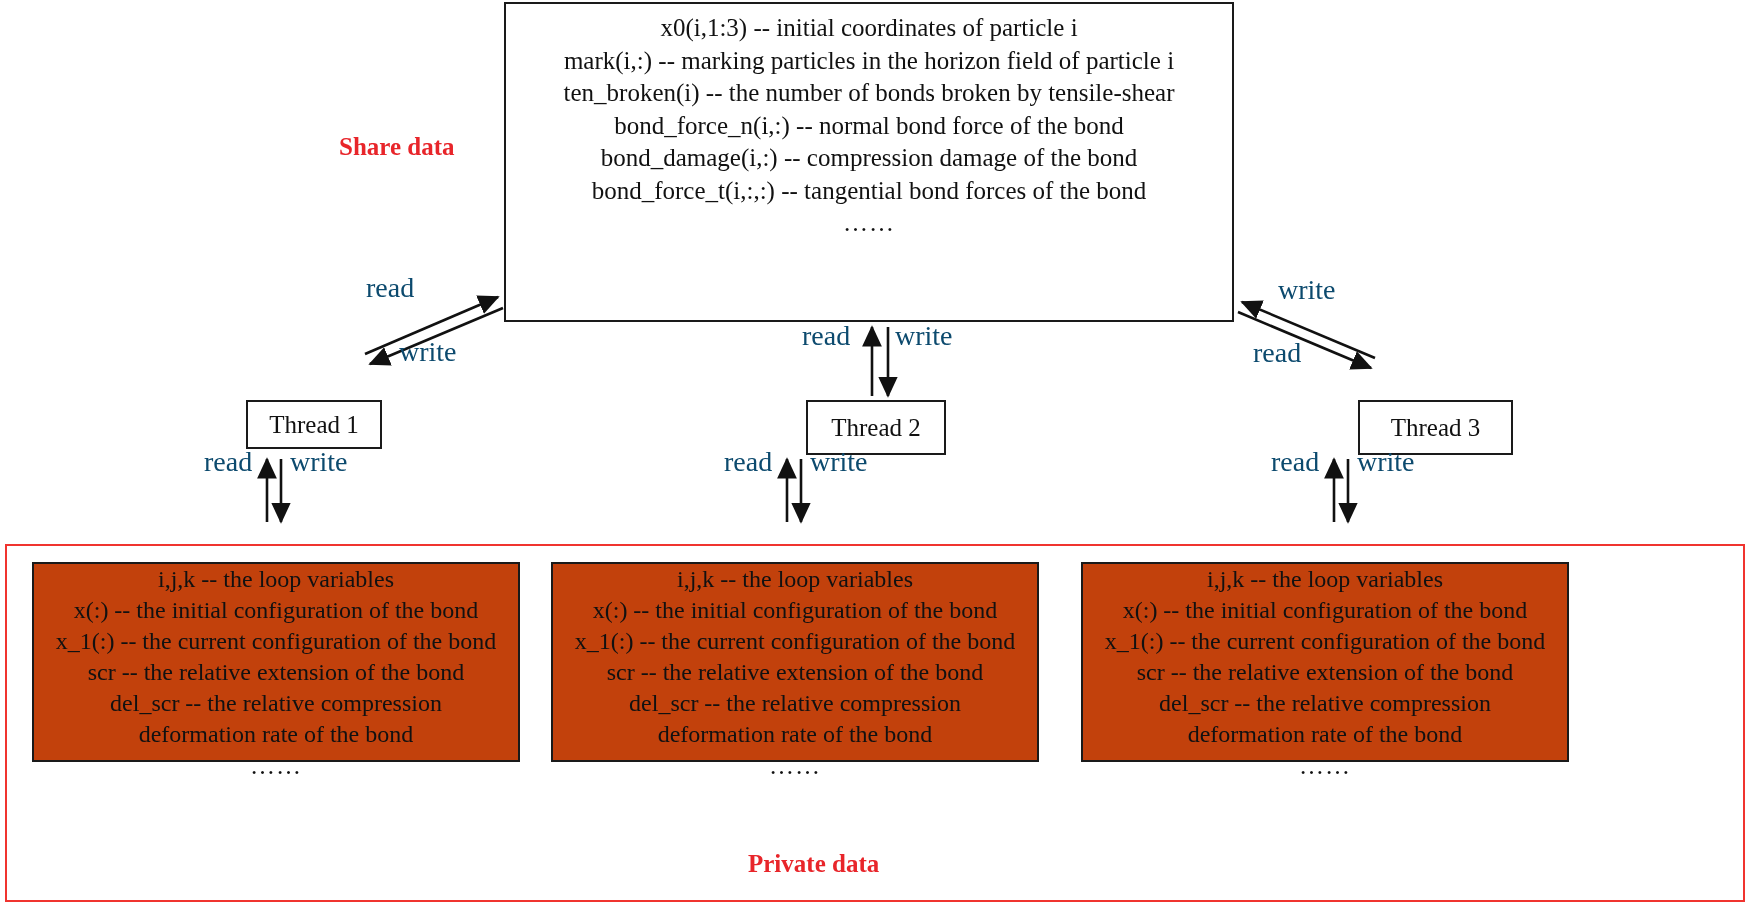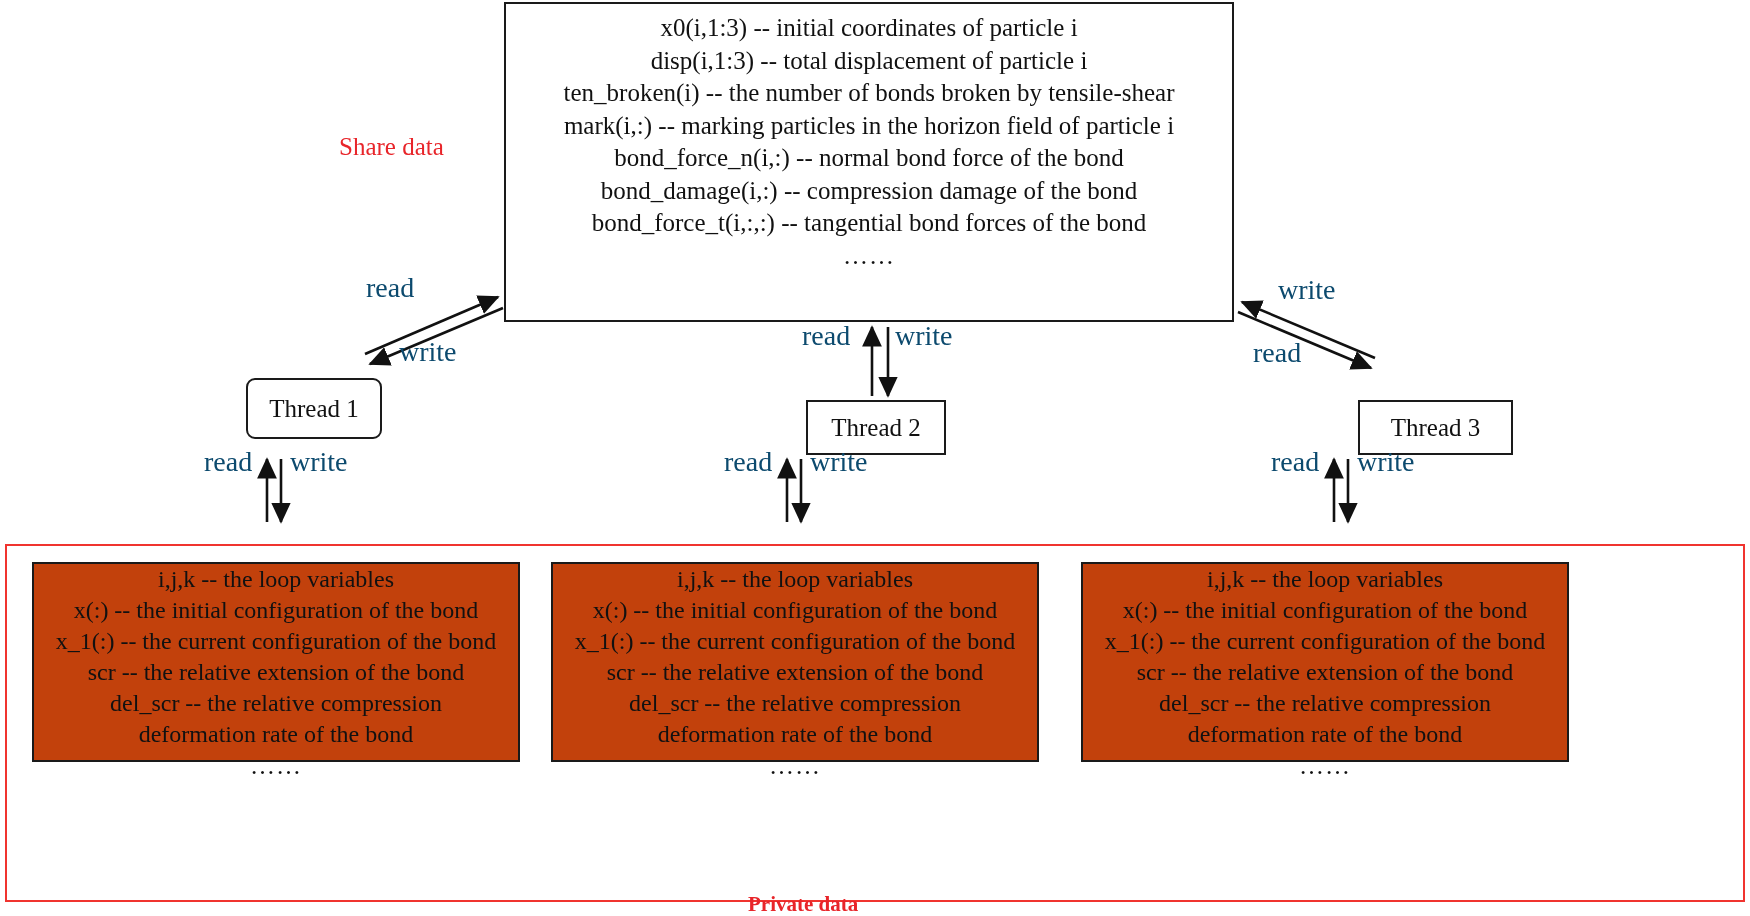--- a/index.html
+++ b/index.html
@@ -59,40 +59,40 @@
     letter-spacing: 1px;
     color: #111;
   }
 
   
   .share-label {
     position: absolute;
     left: 339px;
     top: 133px;
     font-family: "Liberation Serif", "DejaVu Serif", serif;
-    font-weight: normal;
+    font-weight: bold;
     font-size: 25px;
     color: #e8252a;
     white-space: nowrap;
   }
 
   
   .thread-box {
     position: absolute;
     border: 2px solid #1a1a1a;
     background: #fff;
     box-sizing: border-box;
     display: flex;
     align-items: center;
     justify-content: center;
     font-size: 25px;
     color: #111;
     white-space: nowrap;
   }
-  #thread-1 { left: 246px;  top: 378px; width: 136px; height: 61px; border-radius: 9px; }
+  #thread-1 { left: 246px;  top: 400px; width: 136px; height: 49px; }
   #thread-2 { left: 806px;  top: 400px; width: 140px; height: 55px; }
   #thread-3 { left: 1358px; top: 400px; width: 155px; height: 55px; }
 
   
   .wlabel {
     position: absolute;
     font-family: Liberation Serif, serif;
     font-size: 28px;
     color: #0c4a6e;
     white-space: nowrap;
@@ -132,24 +132,23 @@
     white-space: nowrap;
     text-align: center;
   }
 
   .private-label {
     position: absolute;
     left: 748px;
     top: 850px;
     font-family: "Liberation Serif", "DejaVu Serif", serif;
     font-weight: bold;
-    font-size: 21px;
+    font-size: 25px;
     color: #e8252a;
     white-space: nowrap;
-    margin-top: 42px;
   }
 </style>
 </head>
 <body>
 
 <div id="stage">
 
   <svg id="wires" viewBox="0 0 1750 916" xmlns="http://www.w3.org/2000/svg">
     <defs>
       <marker id="ah" markerWidth="9" markerHeight="9" refX="7.5" refY="4.2" orient="auto" markerUnits="strokeWidth">
@@ -183,23 +182,22 @@
     </g>
 
     <g stroke="#111" stroke-width="2.6" fill="none">
       <line x1="1334" y1="522" x2="1334" y2="459" marker-end="url(#ah)"></line>
       <line x1="1348" y1="459" x2="1348" y2="522" marker-end="url(#ah)"></line>
     </g>
   </svg>
 
   <div class="shared-box">
     <div class="line">x0(i,1:3) -- initial coordinates of particle i</div>
-    <div class="line">disp(i,1:3) -- total displacement of particle i</div>
+    <div class="line">mark(i,:) -- marking particles in the horizon field of particle i</div>
     <div class="line">ten_broken(i) -- the number of  bonds broken by tensile-shear</div>
-    <div class="line">mark(i,:) -- marking particles in the horizon field of particle i</div>
     <div class="line">bond_force_n(i,:) -- normal bond force of the bond</div>
     <div class="line">bond_damage(i,:) -- compression damage of the bond</div>
     <div class="line">bond_force_t(i,:,:) -- tangential bond forces of the bond</div>
     <div class="ellipsis">……</div>
   </div>
 
   <div class="share-label">Share data</div>
 
   <div class="wlabel" style="left:366px; top:272px;">read</div>
   <div class="wlabel" style="left:399px; top:336px;">write</div>

